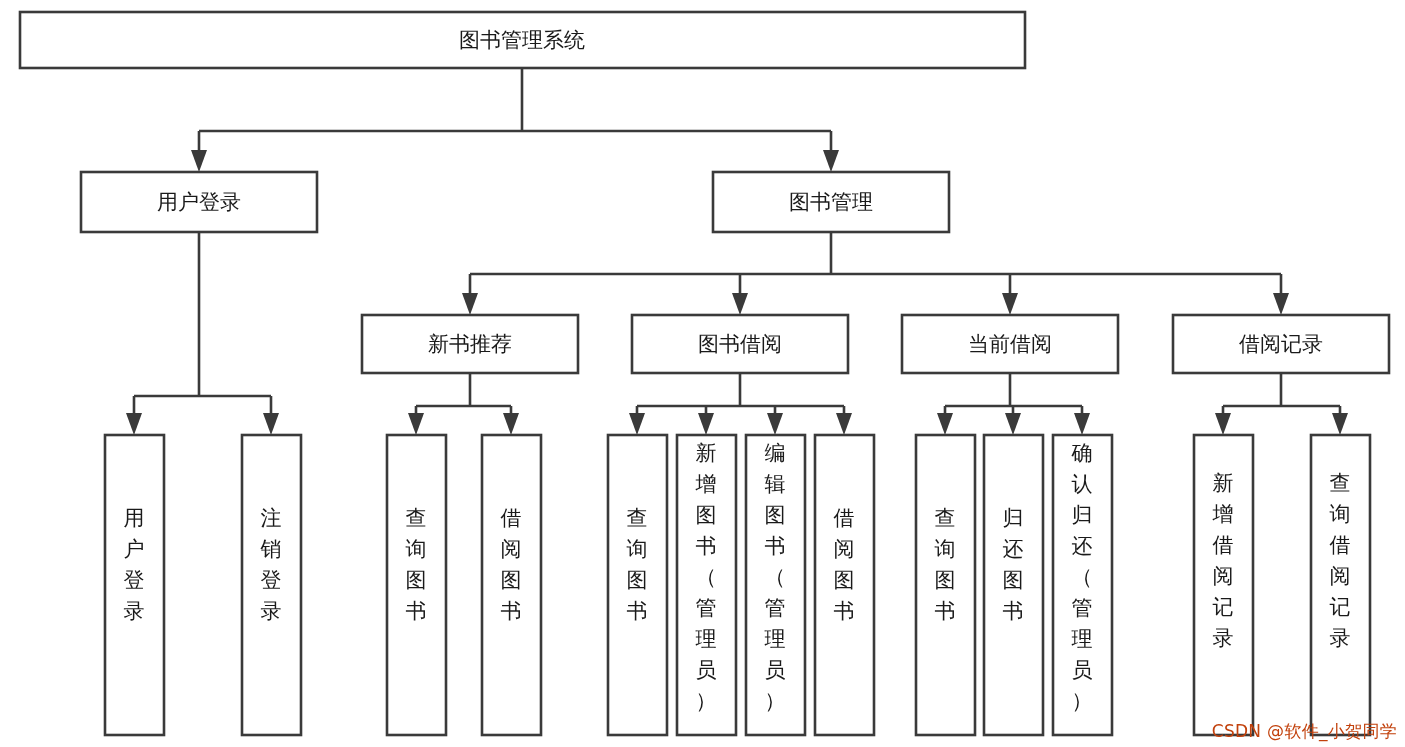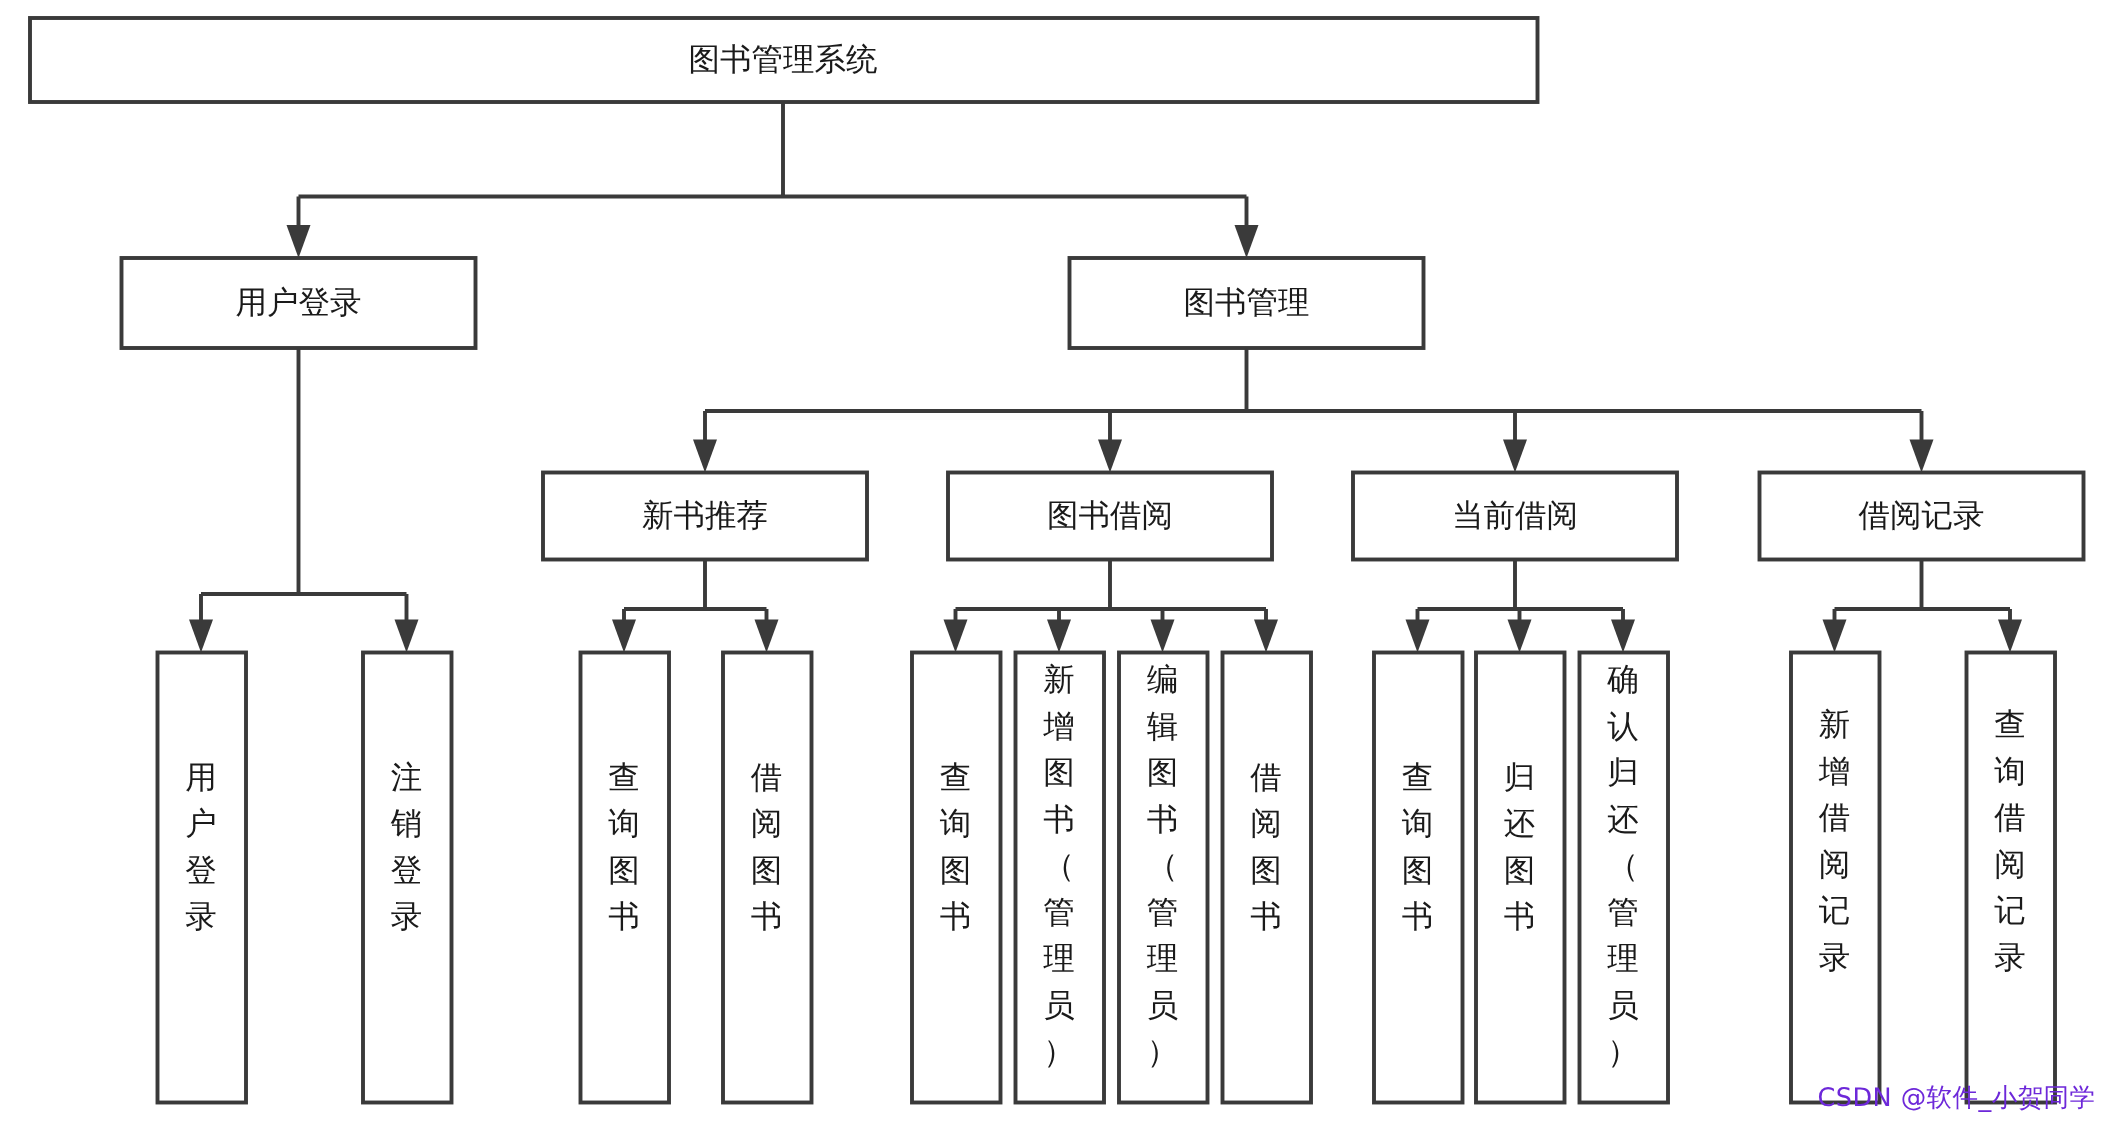--- a/index.html
+++ b/index.html
@@ -47,21 +47,21 @@
     font-size: 21px;
     fill: #1a1a1a;
     text-anchor: middle;
   }
   .watermark {
     position: absolute;
     right: 8px;
     bottom: 4px;
     font-family: "DejaVu Sans", "Liberation Sans", sans-serif;
     font-size: 17px;
-    color: #6d28d9;
+    color: #c2410c;
     white-space: nowrap;
     letter-spacing: 0.3px;
     margin-top: 12px;
   }
 </style>
 </head>
 <body>
 
 <svg id="diagram" viewBox="0 0 1405 747">
 

